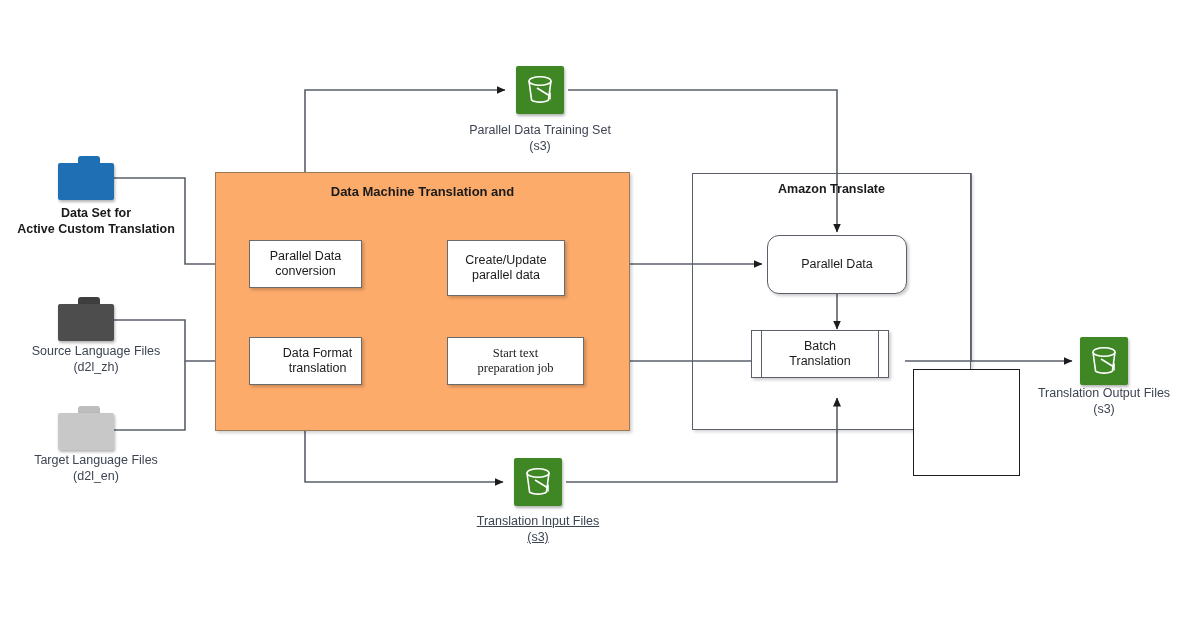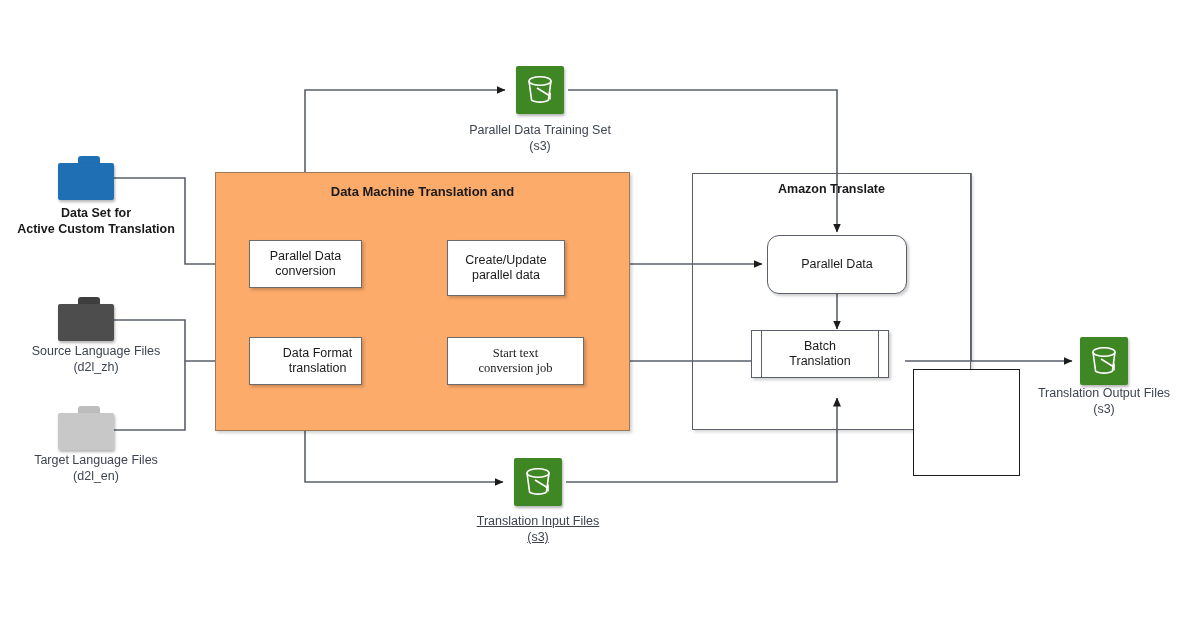--- a/index.html
+++ b/index.html
@@ -162,21 +162,21 @@
   <div class="step" style="left:249px; top:337px; width:113px; height:48px;padding-left:24px;">
     <div>
       <div>Data Format</div>
       <div>translation</div>
     </div>
   </div>
 
   <div class="step" style="left:447px; top:337px; width:137px; height:48px;font-family:Liberation Serif, serif;">
     <div>
       <div>Start text</div>
-      <div>conversion job</div>
+      <div>preparation job</div>
     </div>
   </div>
 
   <div class="step rounded" style="left:767px; top:235px; width:140px; height:59px;">
     <div>Parallel Data</div>
   </div>
 
   <div class="step barred" style="left:751px; top:330px; width:138px; height:48px;">
     <div>
       <div>Batch</div>

